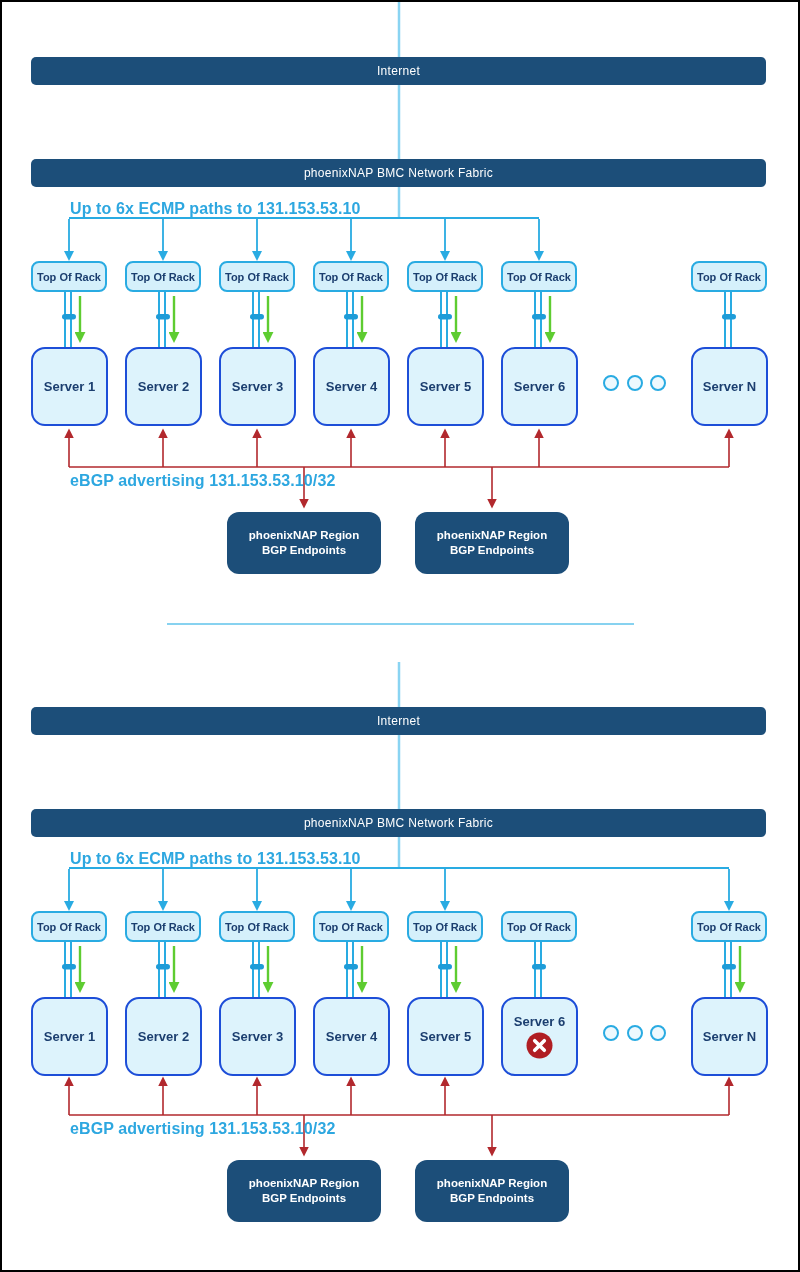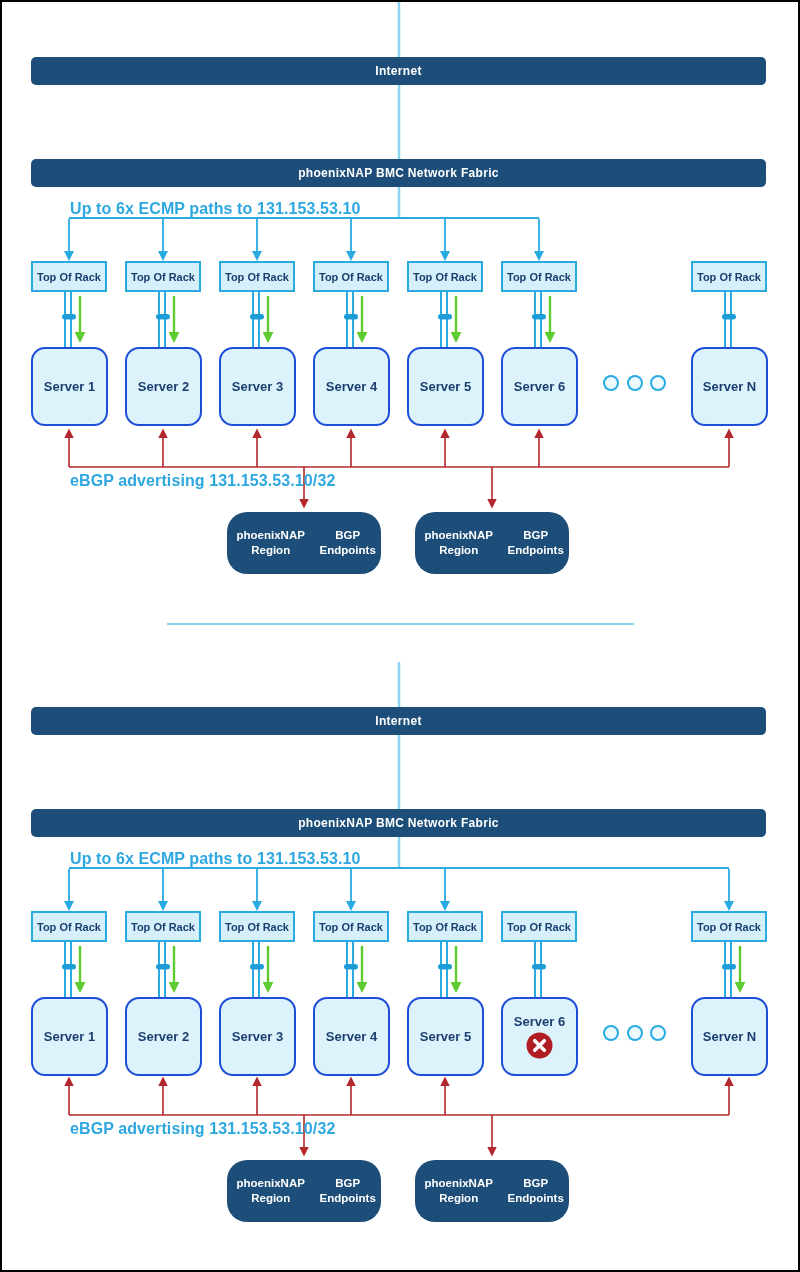--- a/index.html
+++ b/index.html
@@ -9,26 +9,26 @@
     width:800px;height:1272px;
     background:#ffffff;
     border:2px solid #000000;
     overflow:hidden;
     font-family:"Liberation Sans", sans-serif;
   }
   svg.connectors{position:absolute;left:0;top:0;z-index:1;}
   .bar{
     position:absolute;left:29px;width:735px;height:28px;z-index:2;
     background:#1c4e79;border-radius:5px;
-    color:#ffffff;font-size:12px;font-weight:bold;letter-spacing:.3px;
+    color:#ffffff;font-size:12px;font-weight:normal;letter-spacing:.3px;
     display:flex;align-items:center;justify-content:center;
   }
   .tor{
     position:absolute;width:76px;height:31px;z-index:2;
-    background:#d5f0fb;border:2px solid #29abe2;border-radius:0;
+    background:#d5f0fb;border:2px solid #29abe2;border-radius:8px;
     color:#1b3e6f;font-size:11px;font-weight:bold;
     display:flex;align-items:center;justify-content:center;
     white-space:nowrap;
   }
   .server{
     position:absolute;width:77px;height:79px;z-index:2;
     background:#ddf3fc;border:2px solid #1d4ed8;border-radius:14px;
     color:#1b3e6f;font-size:13px;font-weight:bold;
     display:flex;align-items:center;justify-content:center;
   }
@@ -36,23 +36,23 @@
     flex-direction:column;justify-content:flex-start;
     padding-top:15px;gap:3px;
   }
   .note{
     position:absolute;z-index:2;
     color:#2da7e0;font-size:16px;font-weight:600;letter-spacing:.1px;
     white-space:nowrap;
   }
   .endpoint{
     position:absolute;width:154px;height:62px;z-index:2;
-    background:#1c4e79;border-radius:20px;
+    background:#1c4e79;border-radius:12px;
     color:#ffffff;font-size:11.5px;font-weight:bold;line-height:15px;
-    display:flex;flex-direction:row;align-items:center;justify-content:center;
+    display:flex;flex-direction:column;align-items:center;justify-content:center;
     text-align:center;
   }
 </style>
 </head>
 <body>
 
 <div class="canvas">
 
   <svg class="connectors" width="796" height="1268" viewBox="0 0 796 1268">
     <defs>

